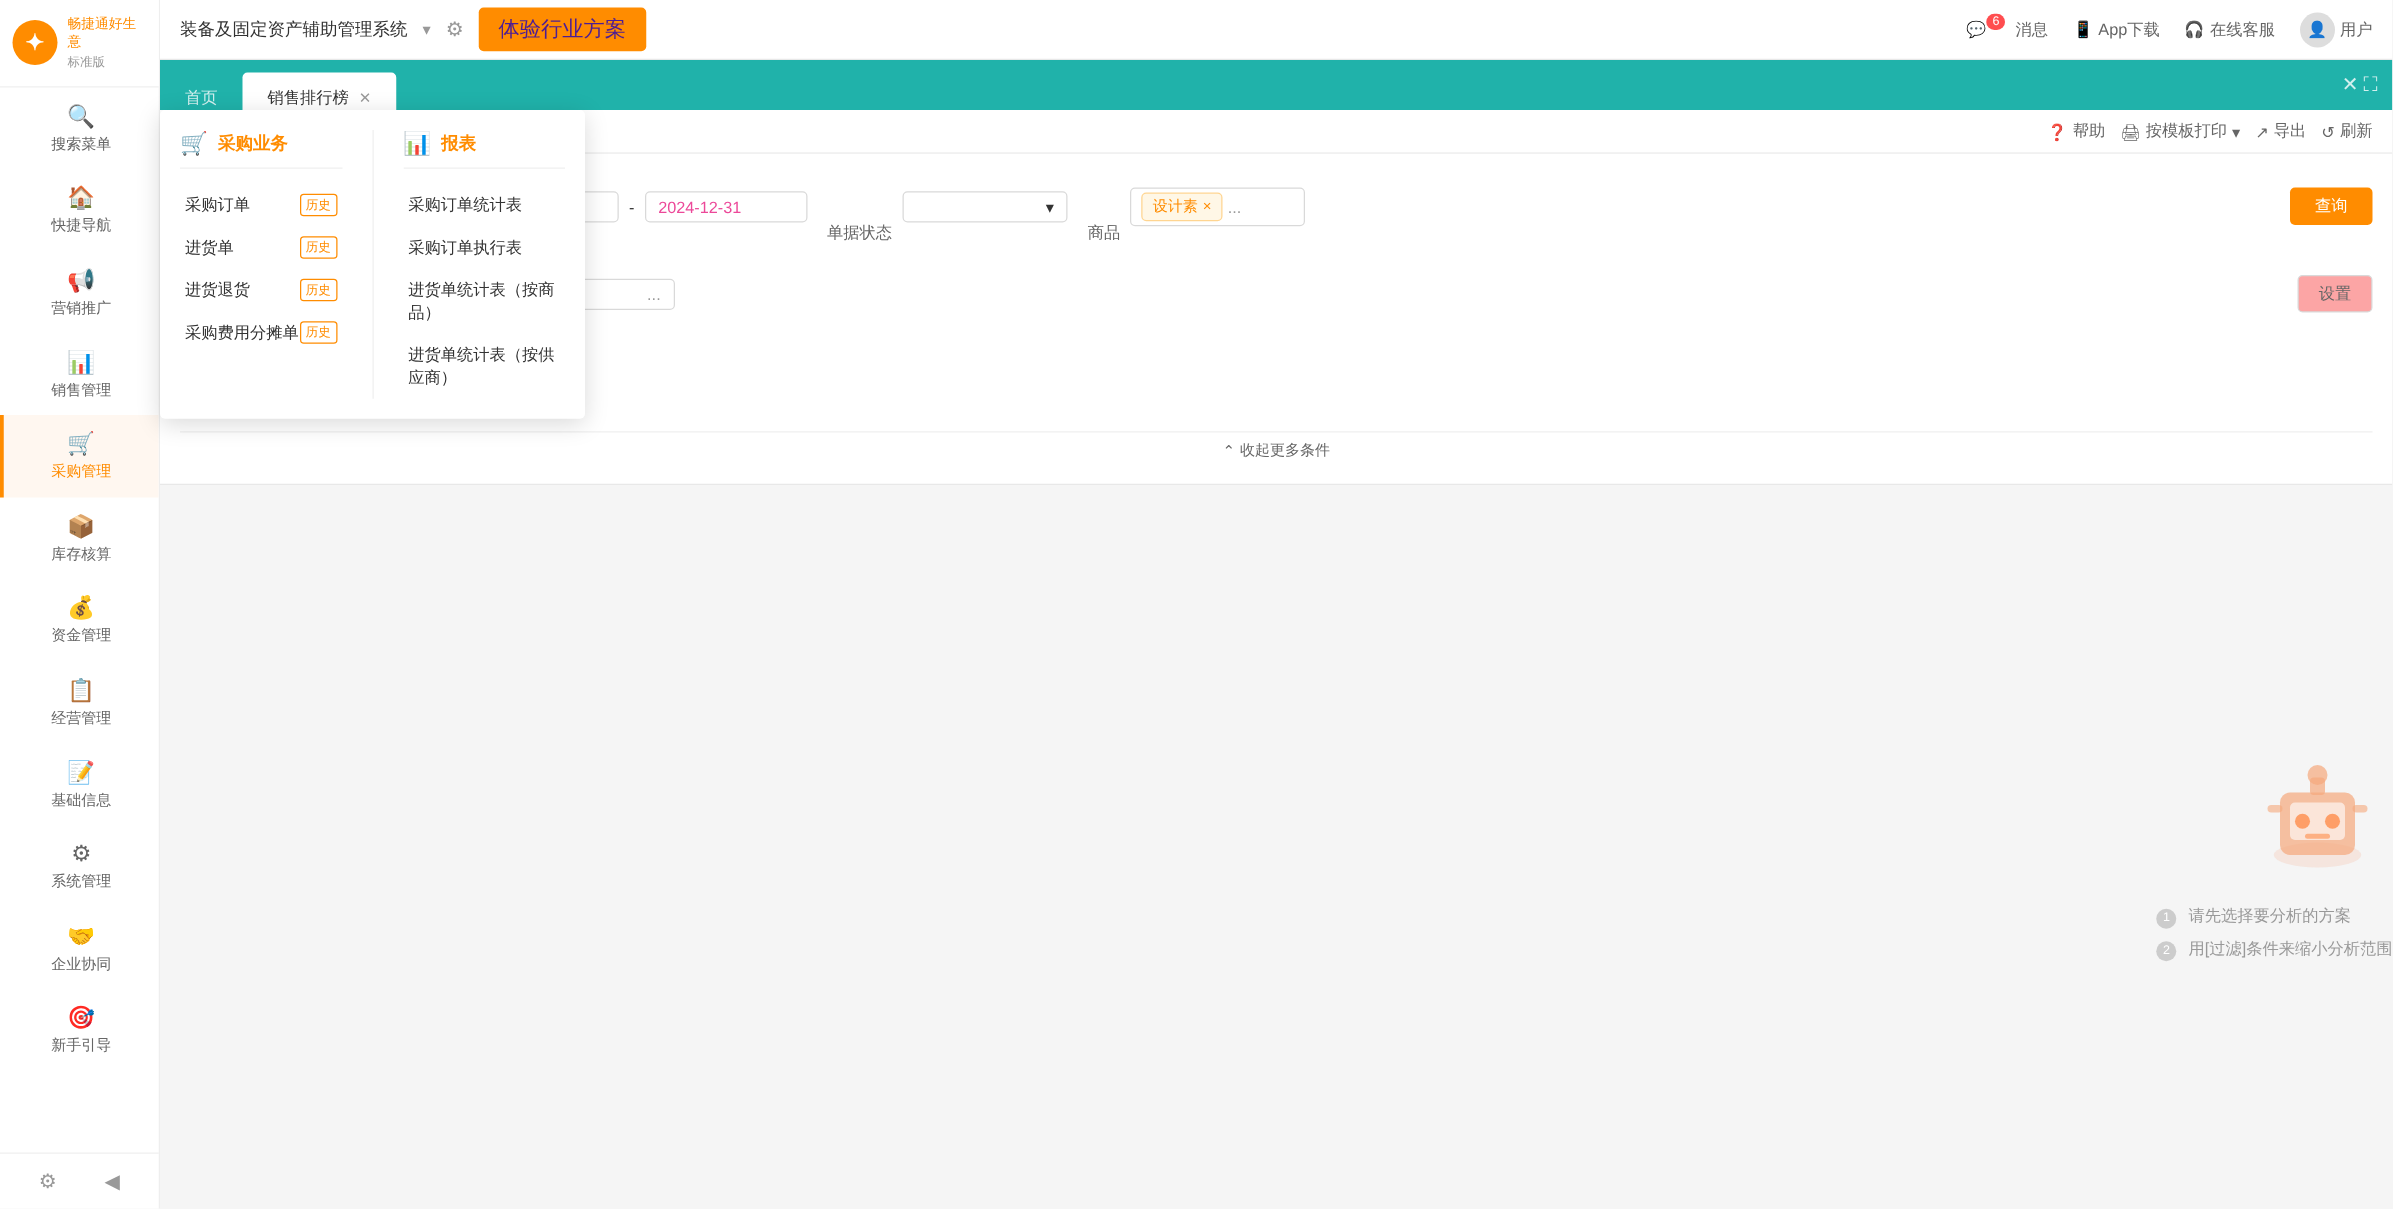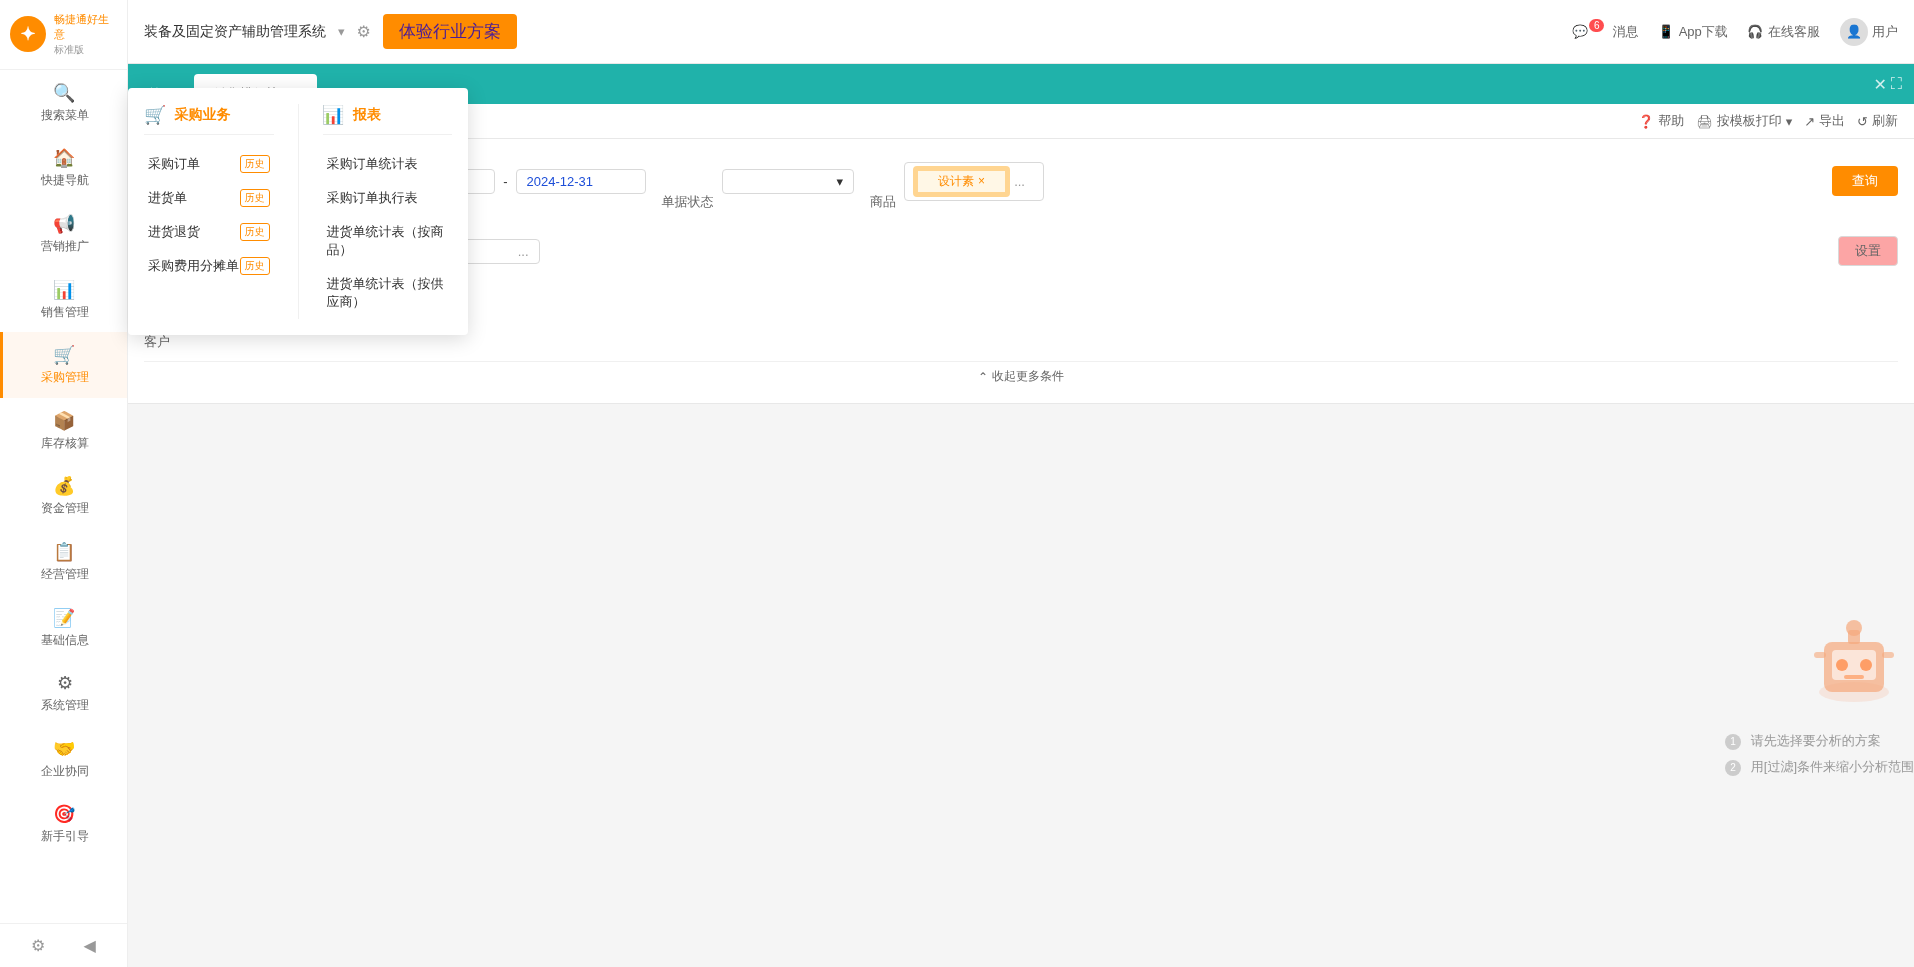--- a/index.html
+++ b/index.html
@@ -19,21 +19,21 @@
     .nav-item.active { background: #fff7f0; color: #ff8c00; border-left: 3px solid #ff8c00; }
     .nav-item .nav-icon { font-size: 18px; margin-bottom: 4px; }
     .nav-item .nav-label { text-align: center; line-height: 1.3; }
     .sidebar-bottom { padding: 12px; display: flex; justify-content: space-around; border-top: 1px solid #f0f0f0; }
     .sidebar-bottom-btn { color: #999; cursor: pointer; font-size: 16px; }
 
     
     .main-content { flex: 1; display: flex; flex-direction: column; overflow: hidden; }
 
     
-    .top-bar { height: 64px; background: #fff; display: flex; align-items: center; padding: 0 16px; border-bottom: 1px solid #e8e8e8; gap: 12px; }
+    .top-bar { height: 48px; background: #fff; display: flex; align-items: center; padding: 0 16px; border-bottom: 1px solid #e8e8e8; gap: 12px; }
     .top-bar-title { font-size: 14px; color: #333; }
     .top-bar-arrow { color: #999; cursor: pointer; }
     .top-bar-settings { color: #999; cursor: pointer; font-size: 16px; }
     .top-bar-industry-btn { background: #ff8c00; color: #4c1d95; border: none; padding: 6px 16px; border-radius: 4px; cursor: pointer; font-size: 17px; font-family: Liberation Mono, monospace; }
     .top-bar-right { margin-left: auto; display: flex; align-items: center; gap: 20px; }
     .top-bar-right-item { display: flex; align-items: center; gap: 4px; color: #666; cursor: pointer; font-size: 13px; }
     .avatar { width: 28px; height: 28px; border-radius: 50%; background: #ddd; display: flex; align-items: center; justify-content: center; color: #999; }
 
     
     .tab-bar { height: 40px; background: #20b2aa; display: flex; align-items: center; padding: 0 0 0 0; }
@@ -50,22 +50,22 @@
     
     .toolbar { background: #fff; padding: 8px 16px; display: flex; align-items: center; justify-content: flex-end; gap: 12px; border-bottom: 1px solid #e8e8e8; }
     .toolbar-btn { display: flex; align-items: center; gap: 4px; color: #666; cursor: pointer; font-size: 13px; }
 
     
     .filter-area { background: #fff; padding: 12px 16px; border-bottom: 1px solid #e8e8e8; }
     .filter-row { display: flex; align-items: center; gap: 16px; margin-bottom: 10px; flex-wrap: wrap; }
     .filter-item { display: flex; align-items: center; gap: 8px; }
     .filter-label { color: #666; font-size: 13px; white-space: nowrap; margin-top: 42px; }
     .date-range { display: flex; align-items: center; gap: 8px; }
-    .date-input { border: 1px solid #d9d9d9; border-radius: 4px; padding: 4px 10px; font-size: 13px; width: 130px; color: #1d4ed8; }
-    .tag { background: #e6f7ff; color: #1890ff; border: 5px solid #b91c1c; border-radius: 4px; padding: 2px 20px; font-size: 12px; display: inline-flex; align-items: center; gap: 4px; }
+    .date-input { border: 1px solid #d9d9d9; border-radius: 4px; padding: 4px 10px; font-size: 13px; width: 130px; color: #ec4899; }
+    .tag { background: #e6f7ff; color: #1890ff; border: 1px solid #b91c1c; border-radius: 4px; padding: 2px 8px; font-size: 12px; display: inline-flex; align-items: center; gap: 4px; }
     .tag.orange { background: #fff7e6; color: #ff8c00; border-color: #ffd591; }
     .filter-actions { display: flex; gap: 8px; margin-left: auto; align-items: flex-end; }
     .btn-query { background: #ff8c00; color: white; border: none; padding: 6px 20px; border-radius: 4px; cursor: pointer; font-size: 13px; }
     .btn-settings { border: 1px solid #d9d9d9; background: #fca5a5; color: #666; padding: 5px 16px; border-radius: 4px; cursor: pointer; font-size: 13px; }
     .collapse-btn { display: flex; align-items: center; justify-content: center; padding: 6px; color: #666; cursor: pointer; font-size: 12px; gap: 4px; border-top: 1px solid #f0f0f0; margin-top: 4px; }
 
     
     .empty-state { flex: 1; display: flex; flex-direction: column; align-items: flex-end; justify-content: center; padding: 60px 0; }
     .empty-state .empty-icon { width: 120px; height: 120px; position: relative; margin-bottom: 16px; }
     .empty-state .empty-text { color: #999; font-size: 13px; line-height: 2; text-align: left; }

